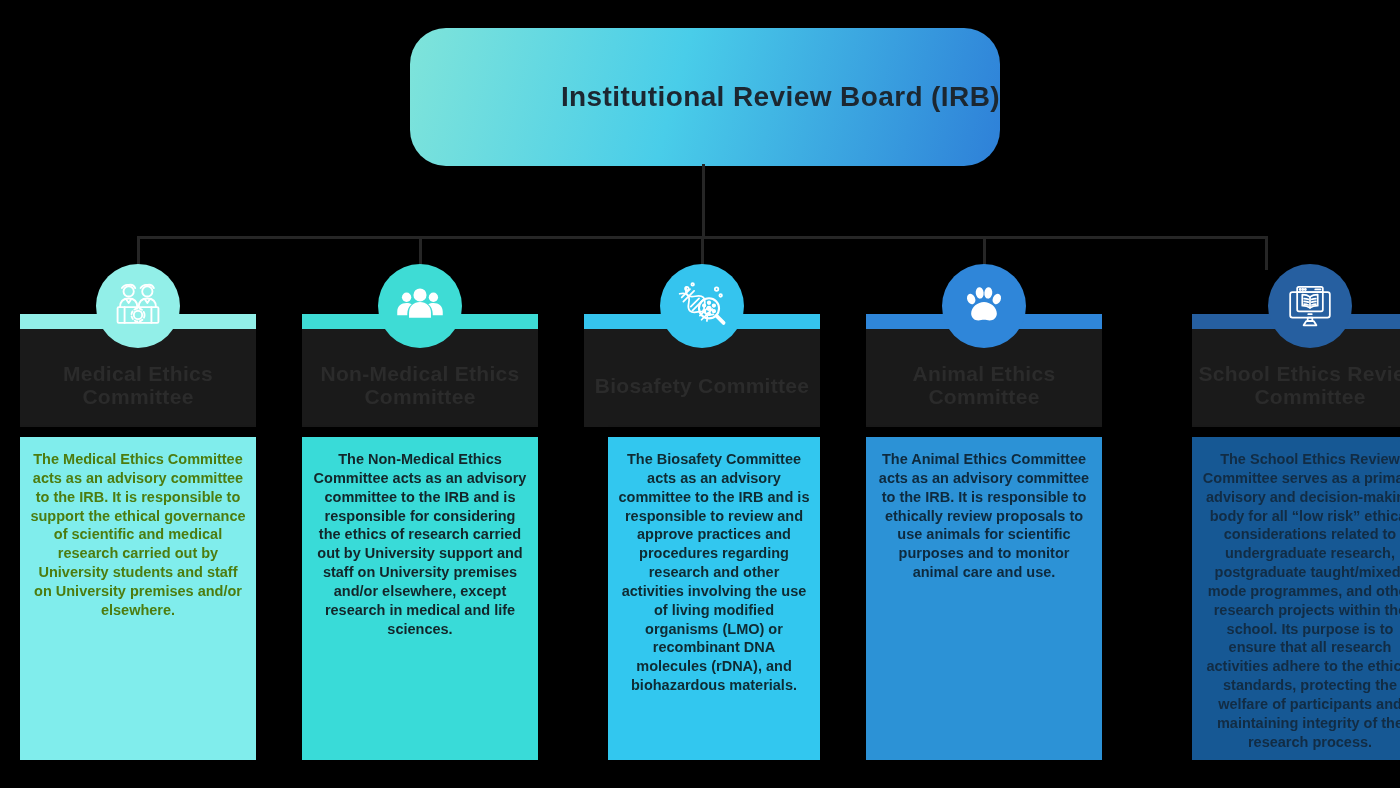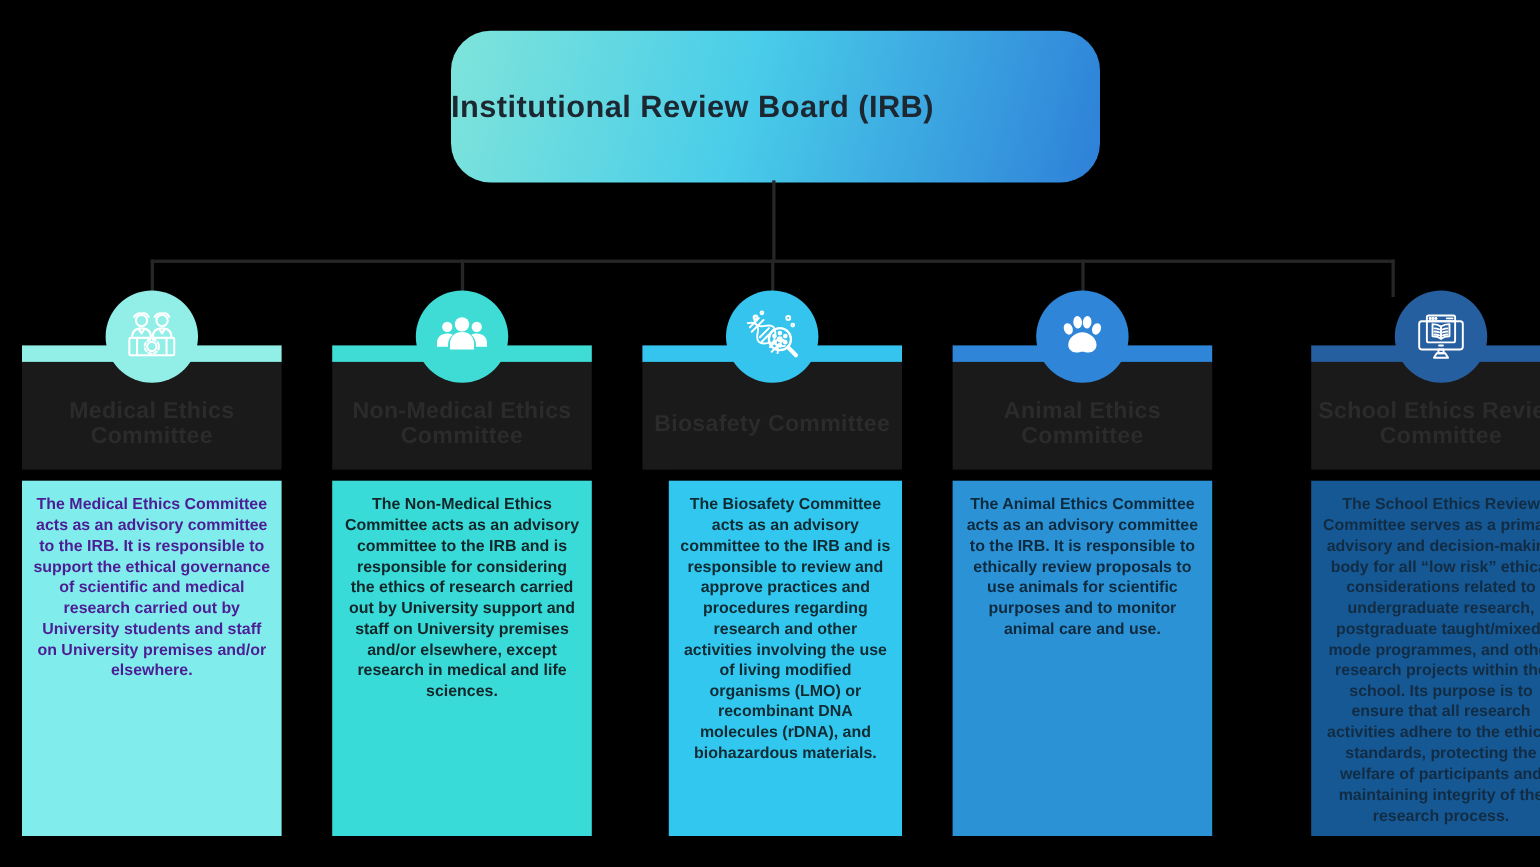--- a/index.html
+++ b/index.html
@@ -4,21 +4,21 @@
 <style>
   html,body { margin:0; padding:0; background:#000; }
   .canvas {
     position:relative; width:1400px; height:788px; background:#000000;
     font-family:"Liberation Sans", sans-serif; overflow:hidden;
   }
   .title-box {
     position:absolute; left:410px; top:28px; width:590px; height:138px;
     border-radius:36px;
     background:linear-gradient(105deg, #7FE4DA 0%, #49CDE9 45%, #2E80D8 100%);
-    display:flex; align-items:center; justify-content:flex-start;
+    display:flex; align-items:center; justify-content:flex-end;
     box-shadow:0 6px 14px rgba(0,0,0,.6);
   }
   .title-text { font-size:28px; font-weight:bold; color:#1c2731; letter-spacing:.4px; }
 
   .connector { position:absolute; background:#262626; z-index:0; }
 
   .column { position:absolute; top:264px; width:236px; height:496px; }
   .icon-circle {
     position:absolute; top:0; left:50%; transform:translateX(-50%);
     width:84px; height:84px; border-radius:50%;
@@ -76,21 +76,21 @@
         <line x1="12.5" y1="25" x2="12.5" y2="38.5"></line>
         <line x1="35.5" y1="25" x2="35.5" y2="38.5"></line>
         <circle cx="24" cy="31.7" r="3.6"></circle>
         <circle cx="24" cy="31.7" r="5.6" stroke-dasharray="2.4 2.1"></circle>
       </svg>
     </div>
     <div class="accent-bar" style="background: rgb(146, 239, 232);"></div>
     <div class="header-box">
       <div class="header-text">Medical Ethics Committee</div>
     </div>
-    <div class="body-box" style="background: rgb(128, 237, 236); color: #4c1d95;">The Medical Ethics Committee acts as an advisory committee to the IRB. It is responsible to support the ethical governance of scientific and medical research carried out by University students and staff on University premises and/or elsewhere.</div>
+    <div class="body-box" style="background: rgb(128, 237, 236); color: #4d7c0f;">The Medical Ethics Committee acts as an advisory committee to the IRB. It is responsible to support the ethical governance of scientific and medical research carried out by University students and staff on University premises and/or elsewhere.</div>
   </div>
 
   <div class="column" style="left:302px;">
     <div class="icon-circle" style="background: rgb(62, 220, 213);">
       <svg class="icon-svg" viewBox="0 0 48 48" fill="#ffffff" stroke="none">
         <circle cx="12.5" cy="16.5" r="4"></circle>
         <path d="M4.5 32 v-3.1 c0-4.5 3.3-7.4 8-7.4 1.7 0 3.2 .4 4.4 1.1 -2.4 1.9-3.8 4.8-3.8 8.1 V32 Z"></path>
         <circle cx="35.5" cy="16.5" r="4"></circle>
         <path d="M43.5 32 v-3.1 c0-4.5-3.3-7.4-8-7.4 -1.7 0-3.2 .4-4.4 1.1 2.4 1.9 3.8 4.8 3.8 8.1 V32 Z"></path>
         <circle cx="24" cy="14.5" r="5.6"></circle>

